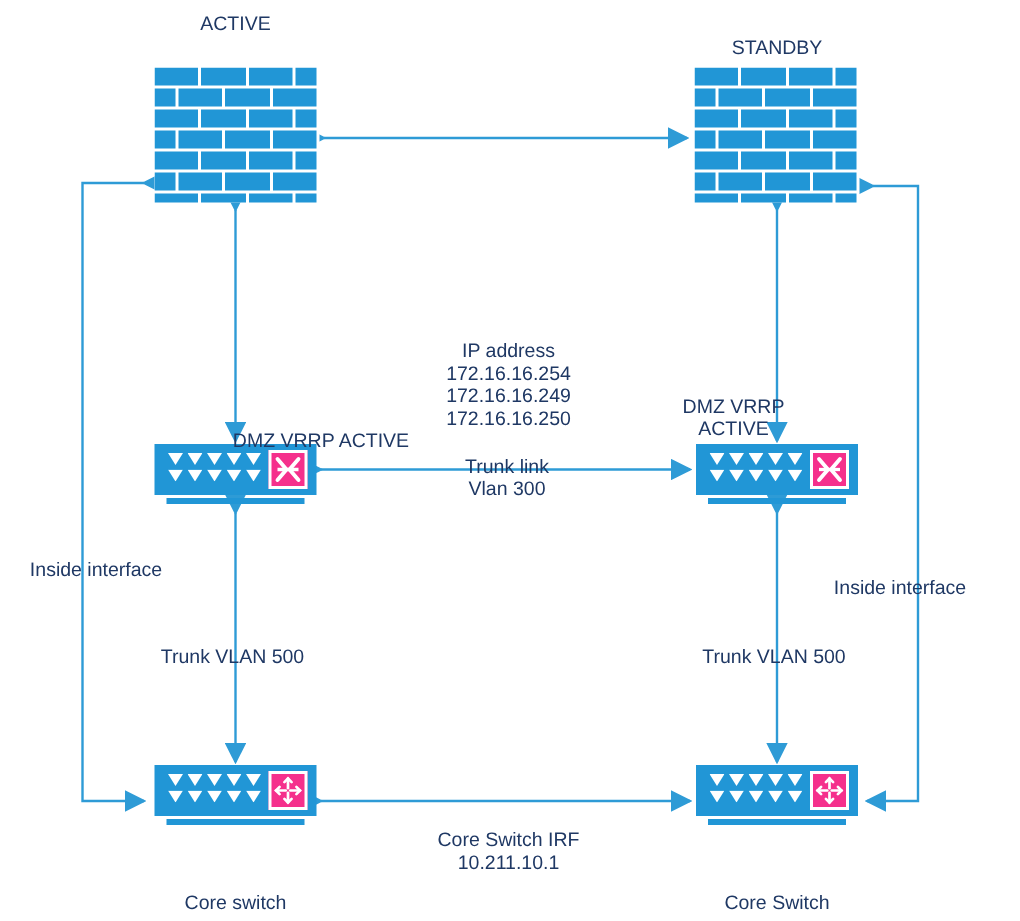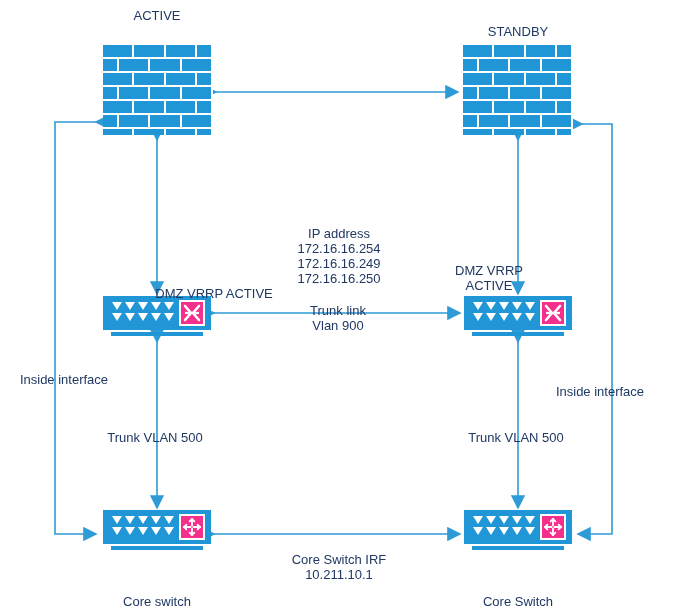--- a/index.html
+++ b/index.html
@@ -367,21 +367,21 @@
     <div class="switchbase"></div>
   </div>
   <div class="label c" style="left:518px; top:594px;">Core Switch</div>
 
   <div class="label c" style="left:339px; top:226px;">IP address
 172.16.16.254
 172.16.16.249
 172.16.16.250</div>
 
   <div class="label c" style="left:338px; top:303px;">Trunk link
-Vlan 900</div>
+Vlan 300</div>
 
   <div class="label c" style="left:64px; top:372px;">Inside interface</div>
 
   <div class="label c" style="left:600px; top:384px;">Inside interface</div>
 
   <div class="label c" style="left:155px; top:430px;">Trunk VLAN 500</div>
 
   <div class="label c" style="left:516px; top:430px;">Trunk VLAN 500</div>
 
   <div class="label c" style="left:339px; top:552px;text-align:center;">Core Switch IRF

